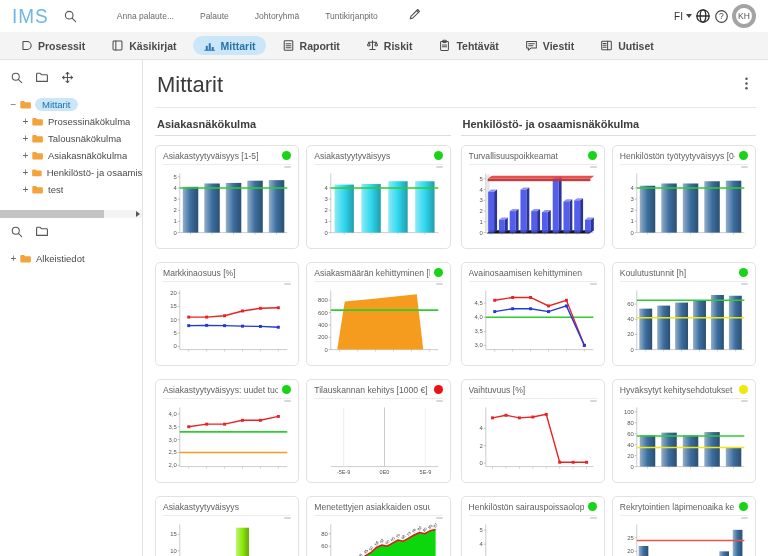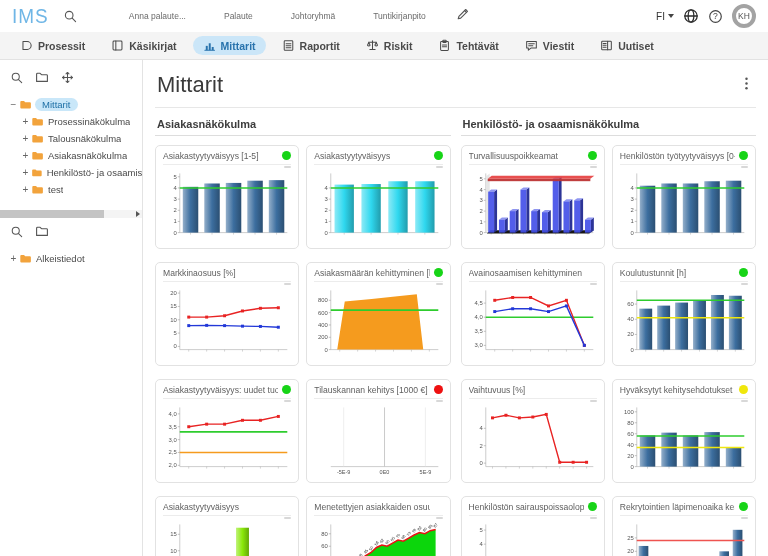--- a/index.html
+++ b/index.html
@@ -4,22 +4,22 @@
 <style>
   * { margin:0; padding:0; box-sizing:border-box; }
   html,body { width:768px; height:556px; overflow:hidden; background:#fff;
     font-family:"Liberation Sans", sans-serif; color:#444; }
   .app { width:768px; height:556px; display:flex; flex-direction:column; overflow:hidden; background:#b91c1c; }
 
   
   .topbar { height:32px; flex:0 0 32px; display:flex; align-items:center; padding:0 12px; background:#fff; gap:14px; }
   .logo { font-size:19px; font-weight:400; letter-spacing:1px; color:#6fb6e6; line-height:1; transform:scaleY(1.05); cursor:pointer; }
   .top-tabs { display:flex; align-items:center; gap:26px; margin-left:26px; }
-  .top-tab { font-size:8.5px; color:#6b6b6b; white-space:nowrap; cursor:pointer;margin-left:12px; }
-  .top-right { margin-left:auto; display:flex; align-items:center; gap:9px; }
+  .top-tab { font-size:8.5px; color:#6b6b6b; white-space:nowrap; cursor:pointer; }
+  .top-right { margin-left:auto; display:flex; align-items:center; gap:3px; }
   .lang { font-size:10px; color:#333; display:flex; align-items:center; gap:3px; cursor:pointer; }
   .chev { width:0; height:0; border-left:3.5px solid transparent; border-right:3.5px solid transparent; border-top:4px solid #444; }
   .avatar { width:24px; height:24px; border-radius:50%; border:4px solid #a3a3a3; display:flex; align-items:center; justify-content:center; font-size:8.5px; color:#555; background:#fff; cursor:pointer; }
 
   
   .navbar { height:28px; flex:0 0 28px; background:#f4f4f4; border-bottom:1px solid #e2e2e2; display:flex; align-items:center; padding:0 10px; gap:6px; }
   .nav-item { display:flex; align-items:center; gap:5px; font-size:10.5px; font-weight:600; color:#4a4a4a; padding:3px 10px; border-radius:12px; cursor:pointer; white-space:nowrap; }
   .nav-item.active { background:#cbe6f8; color:#2873ad; }
 
   

